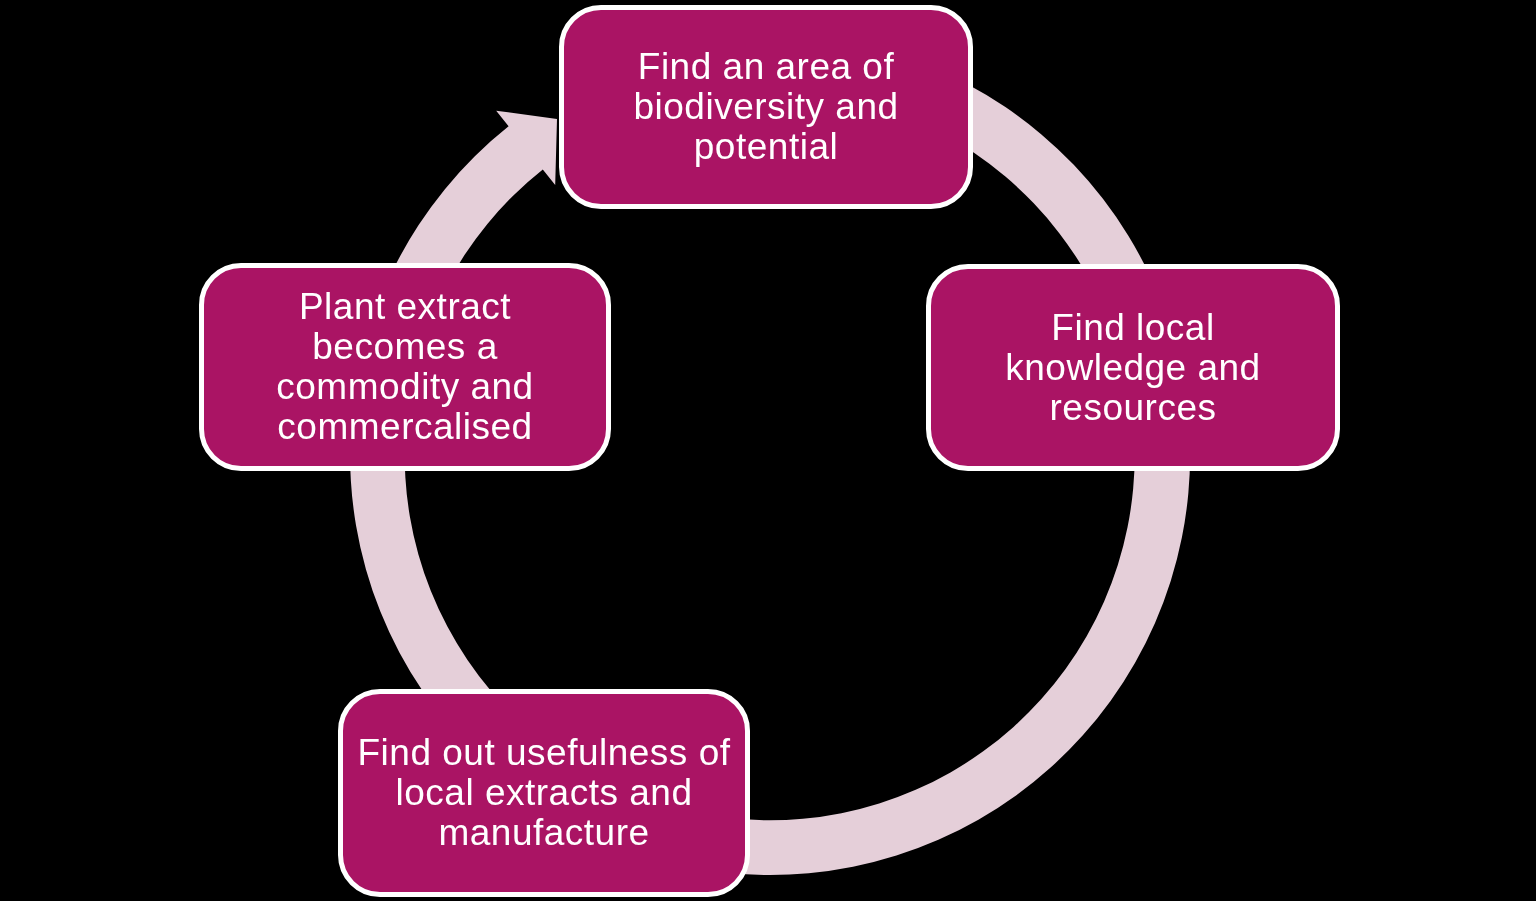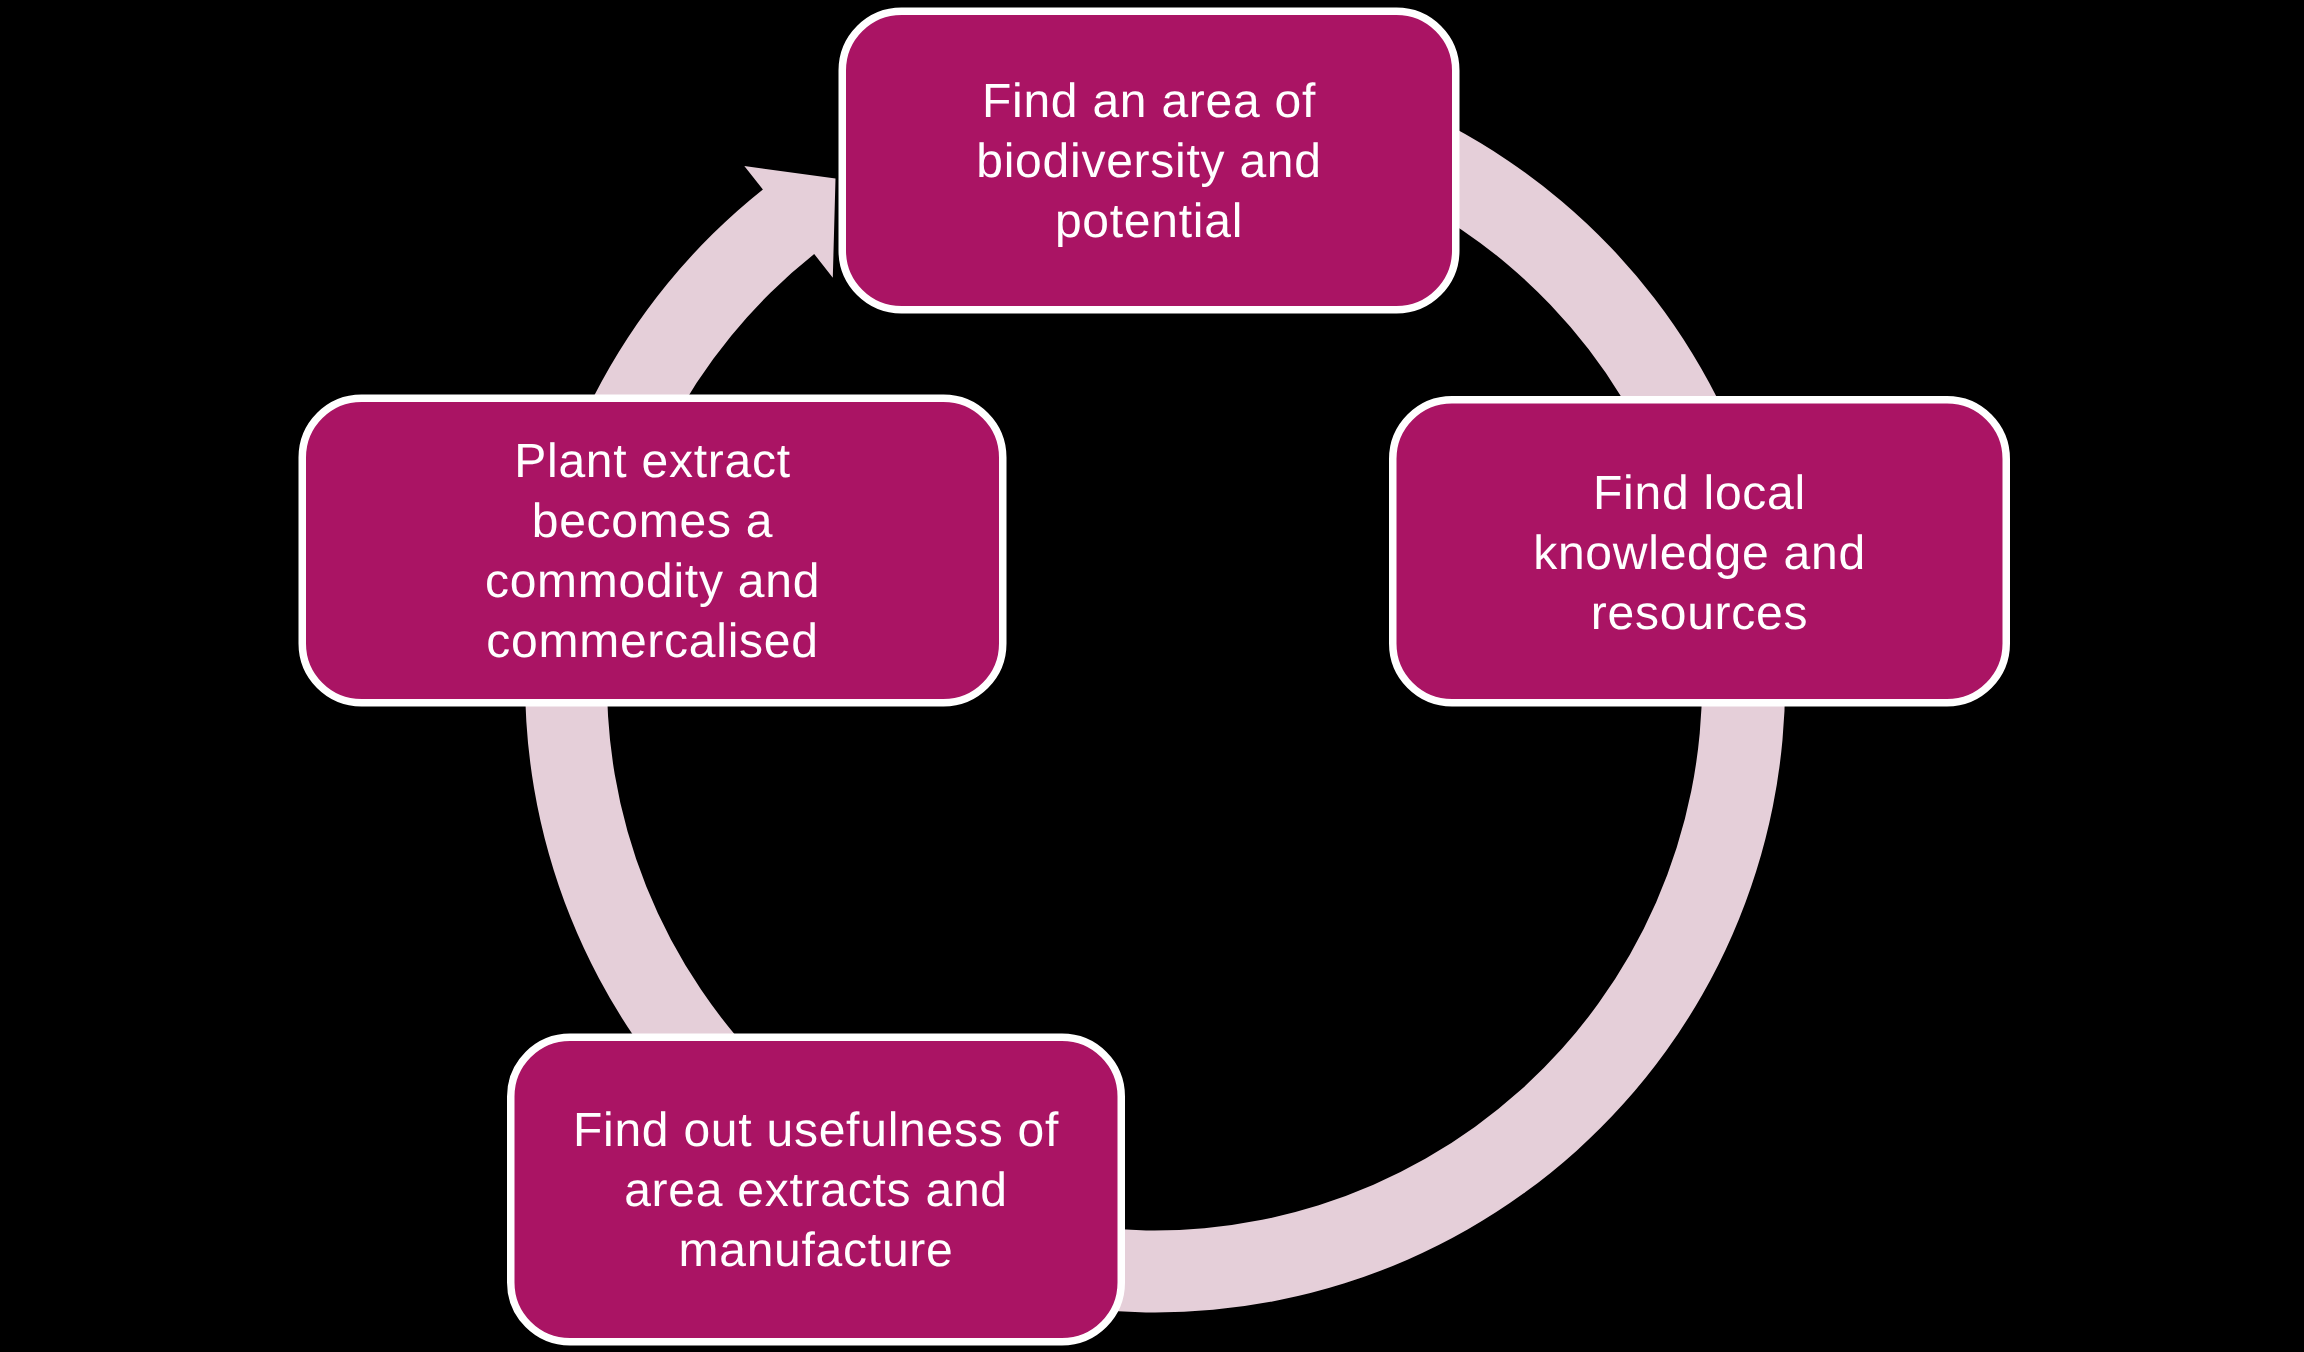--- a/index.html
+++ b/index.html
@@ -37,31 +37,31 @@
     background: var(--box-fill);
     border: 5px solid var(--box-border);
     border-radius: 42px;
     display: flex;
     align-items: center;
     justify-content: center;
     text-align: center;
   }
   .box-label {
     color: var(--box-text);
-    font-size: 32px;
+    font-size: 37px;
     line-height: 40px;
     letter-spacing: 0.5px;
     font-weight: 400;
     white-space: pre-line;
   }
   .box-top          { left: 559px; top: 5px;   width: 414px; height: 204px; }
   .box-right        { left: 926px; top: 264px; width: 414px; height: 207px; }
   .box-bottom-right { left: 788px; top: 690px; width: 413px; height: 208px; }
   .box-bottom-left  { left: 338px; top: 689px; width: 412px; height: 208px; }
-  .box-left         { left: 199px; top: 263px; width: 472px; height: 208px; }
+  .box-left         { left: 199px; top: 263px; width: 412px; height: 208px; }
 </style>
 </head>
 <body>
 
 <div class="stage">
 
   <svg class="ring" viewBox="0 0 1536 901" aria-hidden="true">
 
     <path class="ring-band" d="M 967 84
          A 420 420 0 1 1 508.6 126.3
@@ -81,21 +81,21 @@
 
   <div class="box box-right">
     <span class="box-label">Find local
 knowledge and
 resources</span>
   </div>
 
 
   <div class="box box-bottom-left">
     <span class="box-label">Find out usefulness of
-area extracts and
+local extracts and
 manufacture</span>
   </div>
 
   <div class="box box-left">
     <span class="box-label">Plant extract
 becomes a
 commodity and
 commercalised</span>
   </div>
 

